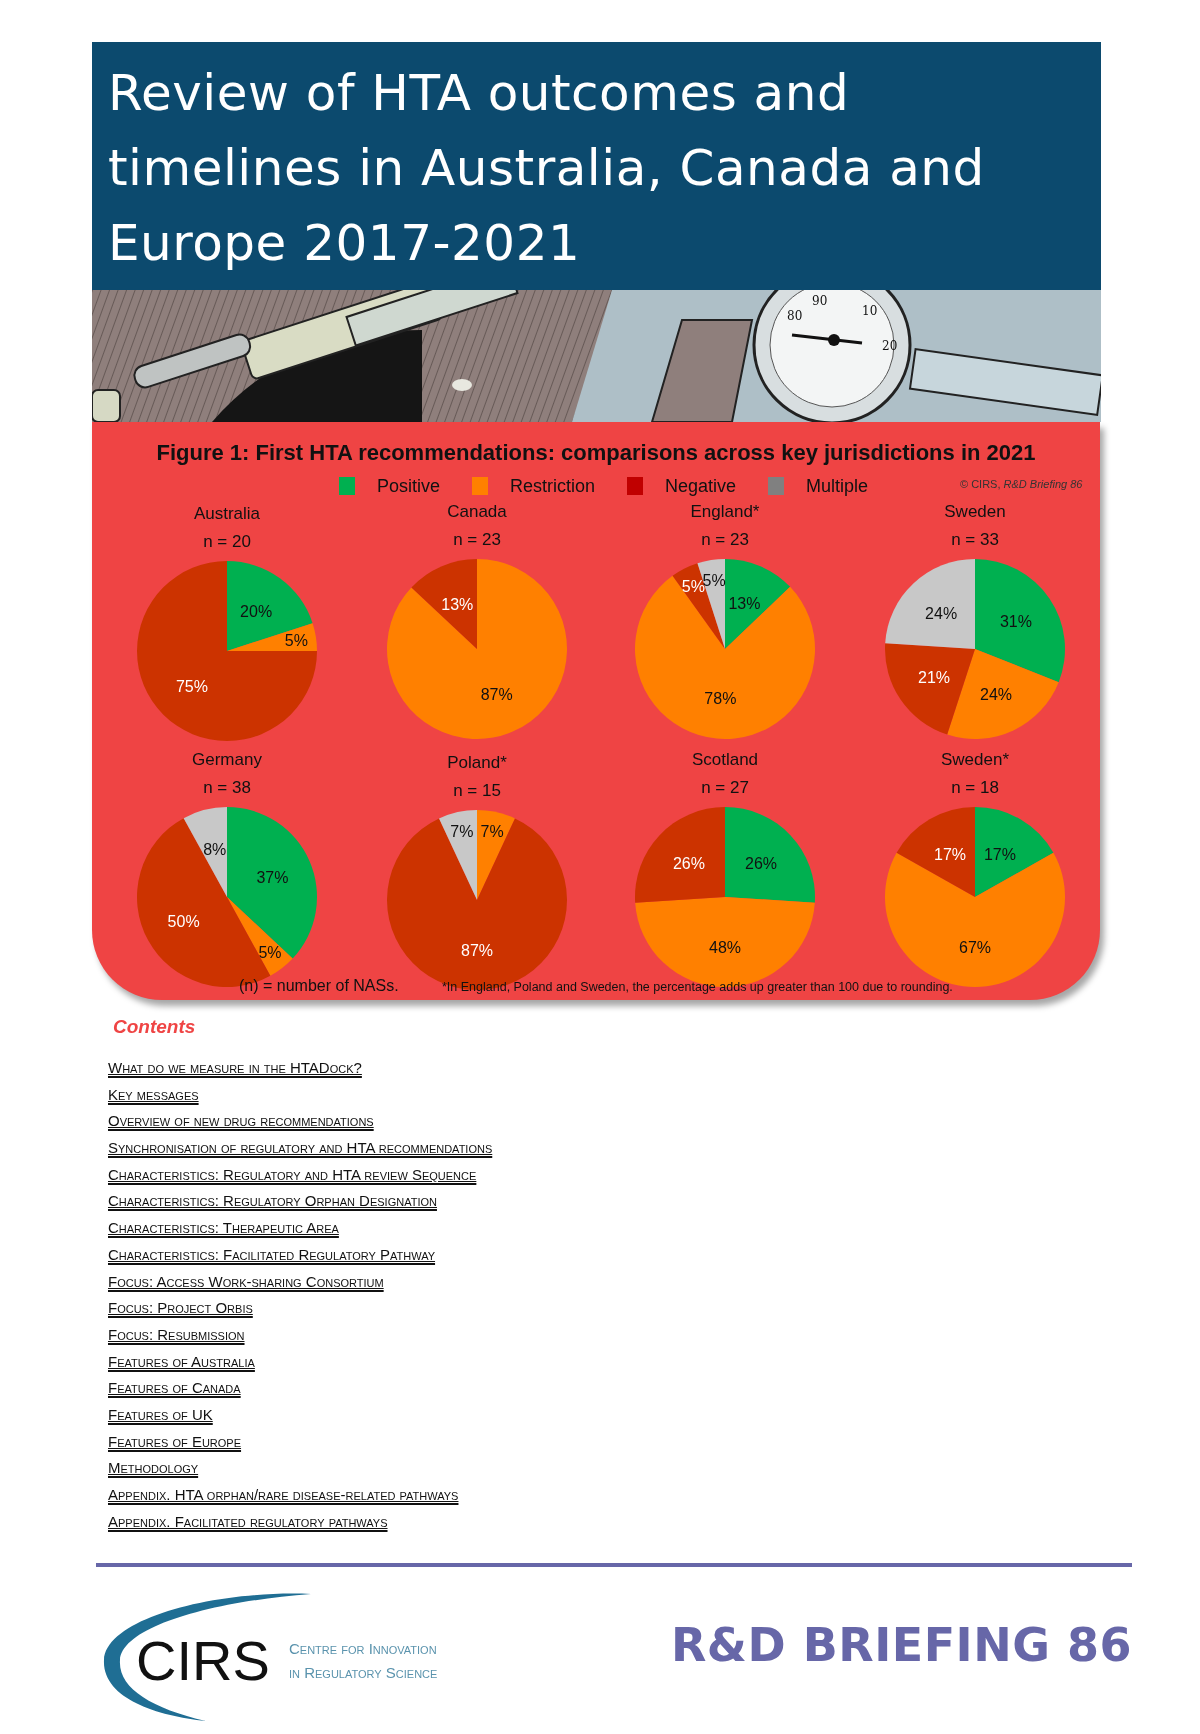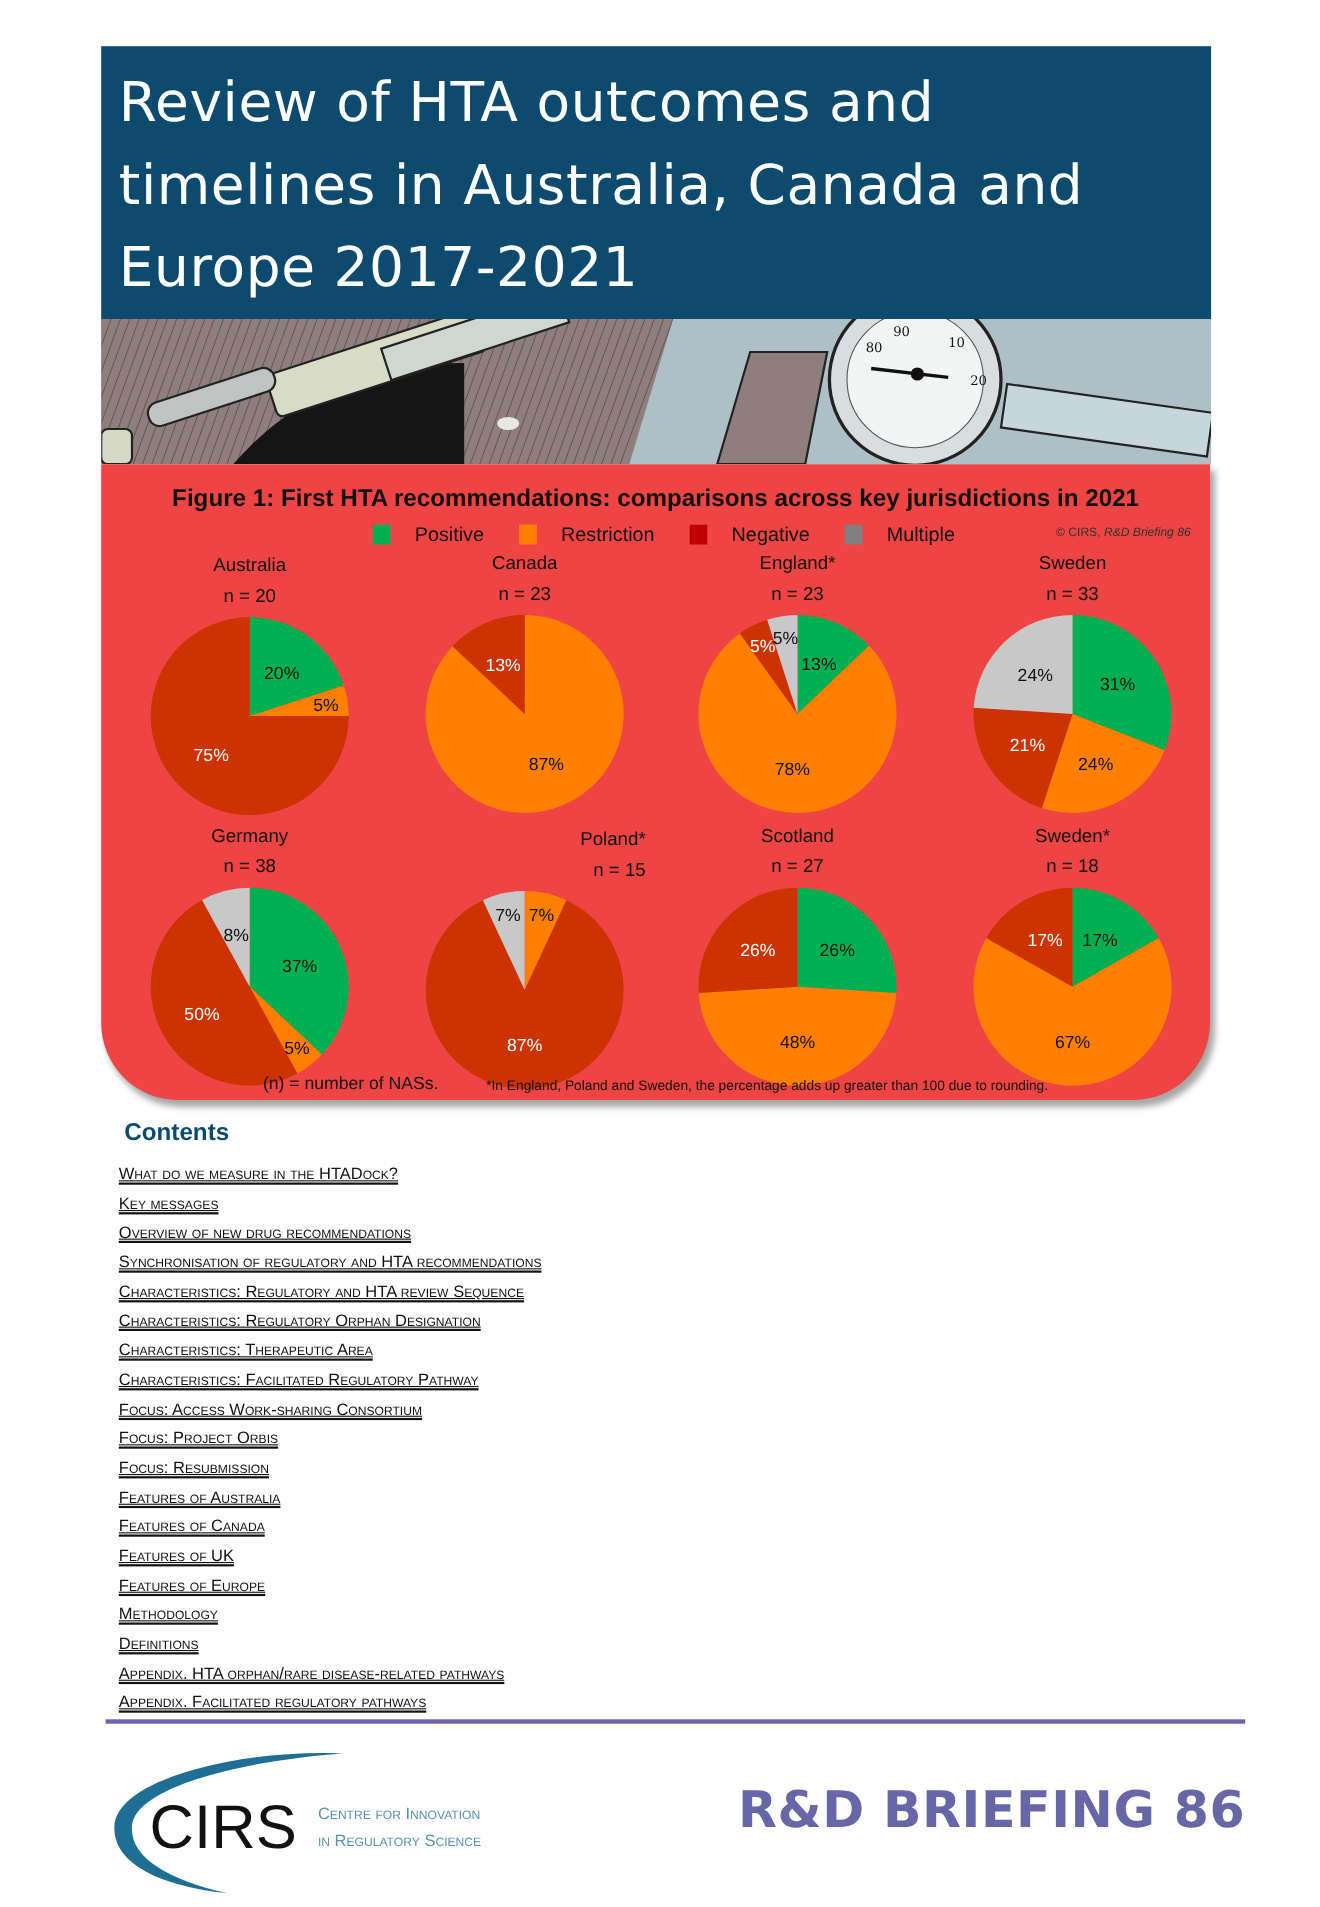--- a/index.html
+++ b/index.html
@@ -12,21 +12,21 @@
   .legend { position: absolute; top: 52px; left: 247px; height: 24px; display: flex; align-items: center; font-size: 18px; color: #111; }
   .legend-item { display: flex; align-items: center; margin-right: 32px; }
   .swatch { width: 16px; height: 18px; margin-right: 22px; display: inline-block; }
   .copyright { position: absolute; top: 56px; left: 868px; font-size: 11px; color: #333; }
   .copyright i { font-style: italic; }
   .pie-block { position: absolute; width: 220px; text-align: center; }
   .pie-label { font-size: 17px; color: #111; line-height: 28px; }
   .pie-svg { display: block; margin: 0 auto; }
   .footnote-n { position: absolute; left: 147px; top: 555px; font-size: 16px; color: #111; }
   .footnote-star { position: absolute; left: 350px; top: 558px; font-size: 12.5px; color: #111; }
-  .contents-heading { position: absolute; left: 113px; top: 1016px; margin: 0; font-size: 22px; font-weight: bold; color: #0c4a6e; }
+  .contents-heading { position: absolute; left: 113px; top: 1016px; margin: 0; font-size: 19px; font-weight: bold; color: #ef4444; font-style: italic; }
   .contents-list { position: absolute; left: 108px; top: 1056px; margin: 0; padding: 0; list-style: none; }
   .contents-list li { height: 26.7px; line-height: 24px; font-size: 15px; font-variant: small-caps; color: #111; text-decoration: underline; }
   .contents-list a { color: #111; text-decoration: underline; text-underline-offset: 3px; text-decoration-thickness: 1.5px; font-variant: small-caps; }
   .divider { position: absolute; left: 96px; top: 1563px; width: 1036px; height: 4px; background: #6767A8; }
   .logo { position: absolute; left: 96px; top: 1588px; width: 360px; height: 135px; }
   .briefing { position: absolute; right: 68px; top: 1618px; margin: 0; font-family: "DejaVu Sans", sans-serif; font-weight: bold; font-size: 46px; color: #6767A8; letter-spacing: 0.5px; }
 </style>
 </head>
 <body>
 
@@ -152,21 +152,21 @@
         <path d="M93,93 L93,3 A90,90 0 0 1 158.60717646792705,154.609239533582 Z" fill="#00B050"></path>
         <text x="138.42885397135706" y="79.34117941357836" text-anchor="middle" font-size="16" font-family="Liberation Sans, sans-serif" fill="#111">37%</text>
         <path d="M93,93 L158.60717646792705,154.609239533582 A90,90 0 0 1 136.35783066915437,171.86760120394774 Z" fill="#FF8000"></path>
         <text x="136.02607516643894" y="154.46888186877348" text-anchor="middle" font-size="16" font-family="Liberation Sans, sans-serif" fill="#111">5%</text>
         <path d="M93,93 L136.35783066915437,171.86760120394774 A90,90 0 0 1 49.642169330845626,14.132398796052271 Z" fill="#CC3300"></path>
         <text x="49.622819337828744" y="122.8468068680349" text-anchor="middle" font-size="16" font-family="Liberation Sans, sans-serif" fill="#fff">50%</text>
         <path d="M93,93 L49.642169330845626,14.132398796052271 A90,90 0 0 1 92.99999999999999,3 Z" fill="#C8C8C8"></path>
         <text x="80.68985058533966" y="51.05513352413276" text-anchor="middle" font-size="16" font-family="Liberation Sans, sans-serif" fill="#111">8%</text>
       </svg>
     </div>
-  <div class="pie-block" style="left:275px; top:327px;text-align:right;">
+  <div class="pie-block" style="left:275px; top:327px;">
       <div class="pie-label">Poland*</div>
       <div class="pie-label">n = 15</div>
       <svg width="186" height="186" class="pie-svg" style="margin-top: 2px;">
         <path d="M93,93 L93,3 A90,90 0 0 1 130.9651528855856,11.399465894063468 Z" fill="#FF8000"></path>
         <text x="108.16445110274914" y="30.457462676434787" text-anchor="middle" font-size="16" font-family="Liberation Sans, sans-serif" fill="#111">7%</text>
         <path d="M93,93 L130.9651528855856,11.399465894063468 A90,90 0 1 1 55.03484711441434,11.399465894063496 Z" fill="#CC3300"></path>
         <text x="93.00000000000001" y="148.5" text-anchor="middle" font-size="16" font-family="Liberation Sans, sans-serif" fill="#fff">87%</text>
         <path d="M93,93 L55.03484711441434,11.399465894063496 A90,90 0 0 1 92.99999999999999,3 Z" fill="#C8C8C8"></path>
         <text x="77.83554889725083" y="30.457462676434787" text-anchor="middle" font-size="16" font-family="Liberation Sans, sans-serif" fill="#111">7%</text>
       </svg>
@@ -211,21 +211,20 @@
   <li><a href="#">Characteristics: Therapeutic Area</a></li>
   <li><a href="#">Characteristics: Facilitated Regulatory Pathway</a></li>
   <li><a href="#">Focus: Access Work-sharing Consortium</a></li>
   <li><a href="#">Focus: Project Orbis</a></li>
   <li><a href="#">Focus: Resubmission</a></li>
   <li><a href="#">Features of Australia</a></li>
   <li><a href="#">Features of Canada</a></li>
   <li><a href="#">Features of UK</a></li>
   <li><a href="#">Features of Europe</a></li>
   <li><a href="#">Methodology</a></li>
-  <li><a href="#">Definitions</a></li>
   <li><a href="#">Appendix. HTA orphan/rare disease-related pathways</a></li>
   <li><a href="#">Appendix. Facilitated regulatory pathways</a></li>
 </ul>
 
 <div class="divider"></div>
 
 <div class="logo">
   <svg width="360" height="135" viewBox="0 0 360 135">
     <path d="M 215 6 C 120 2, 10 30, 8 72 C 6 110, 60 128, 110 133 C 55 120, 22 100, 24 72 C 26 40, 110 14, 215 6 Z" fill="#1f6e94"></path>
     <text x="40" y="92" font-family="Liberation Sans, sans-serif" font-size="56" fill="#111">CIRS</text>

